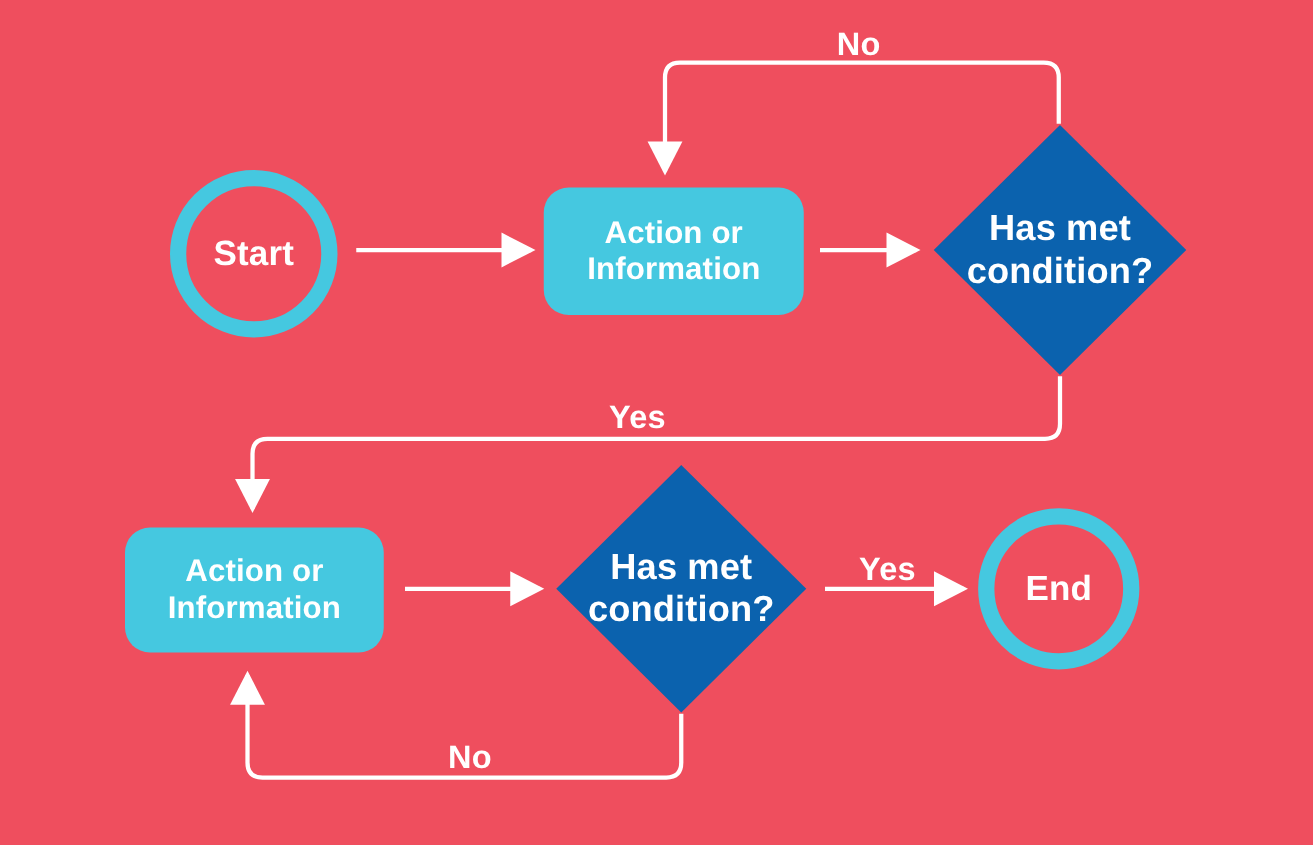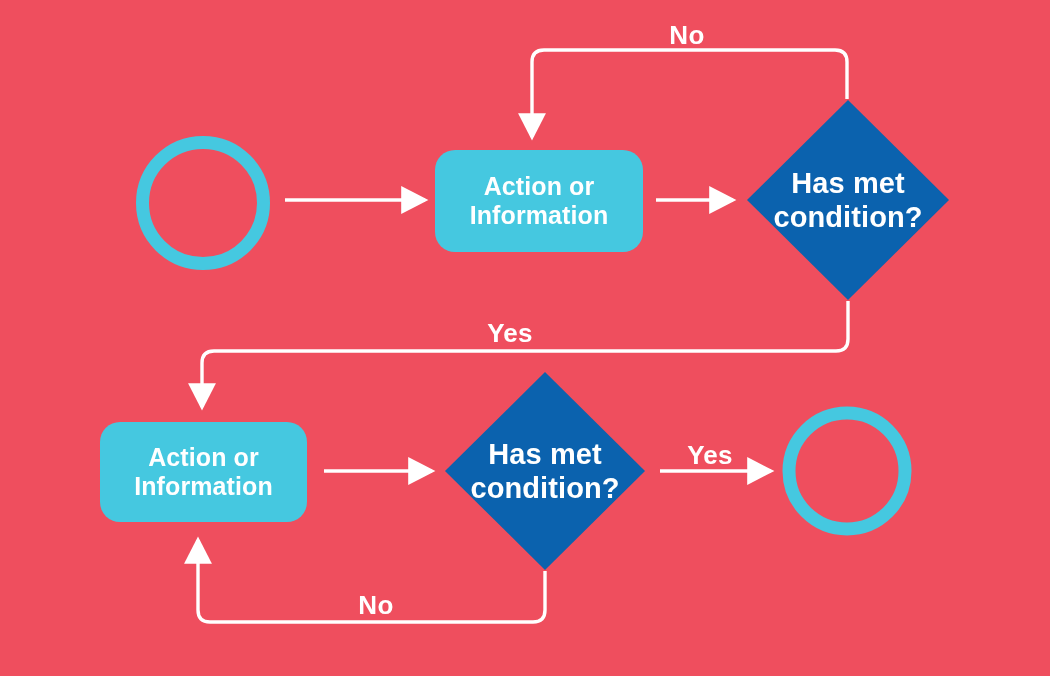--- a/index.html
+++ b/index.html
@@ -90,33 +90,35 @@
       <polygon points="848,100 949,200 848,300 747,200" fill="#0b62ae"></polygon>
 
       <rect x="100" y="422" width="207" height="100" rx="20" ry="20" fill="#45c8e0"></rect>
 
       <polygon points="545,372 645,471 545,570 445,471" fill="#0b62ae"></polygon>
 
       <circle cx="847" cy="471" r="58" fill="none" stroke="#45c8e0" stroke-width="13"></circle>
     </g>
   </svg>
 
+  <div class="node-label terminal-label" style="left:143px; top:173px; width:120px; height:60px;">Start</div>
 
   <div class="node-label process-label" style="left:435px; top:150px; width:208px; height:102px;">Action or
 Information</div>
 
   <div class="node-label decision-label" style="left:748px; top:170px; width:200px; height:60px;">Has met
 condition?</div>
 
   <div class="node-label process-label" style="left:100px; top:422px; width:207px; height:100px;">Action or
 Information</div>
 
   <div class="node-label decision-label" style="left:445px; top:441px; width:200px; height:60px;">Has met
 condition?</div>
 
+  <div class="node-label terminal-label" style="left:787px; top:441px; width:120px; height:60px;">End</div>
 
   <div class="edge-label" style="left:637px; top:22px; width:100px;">No</div>
 
   <div class="edge-label" style="left:460px; top:320px; width:100px;">Yes</div>
 
   <div class="edge-label" style="left:660px; top:442px; width:100px;">Yes</div>
 
   <div class="edge-label" style="left:326px; top:592px; width:100px;">No</div>
 
 </div>

